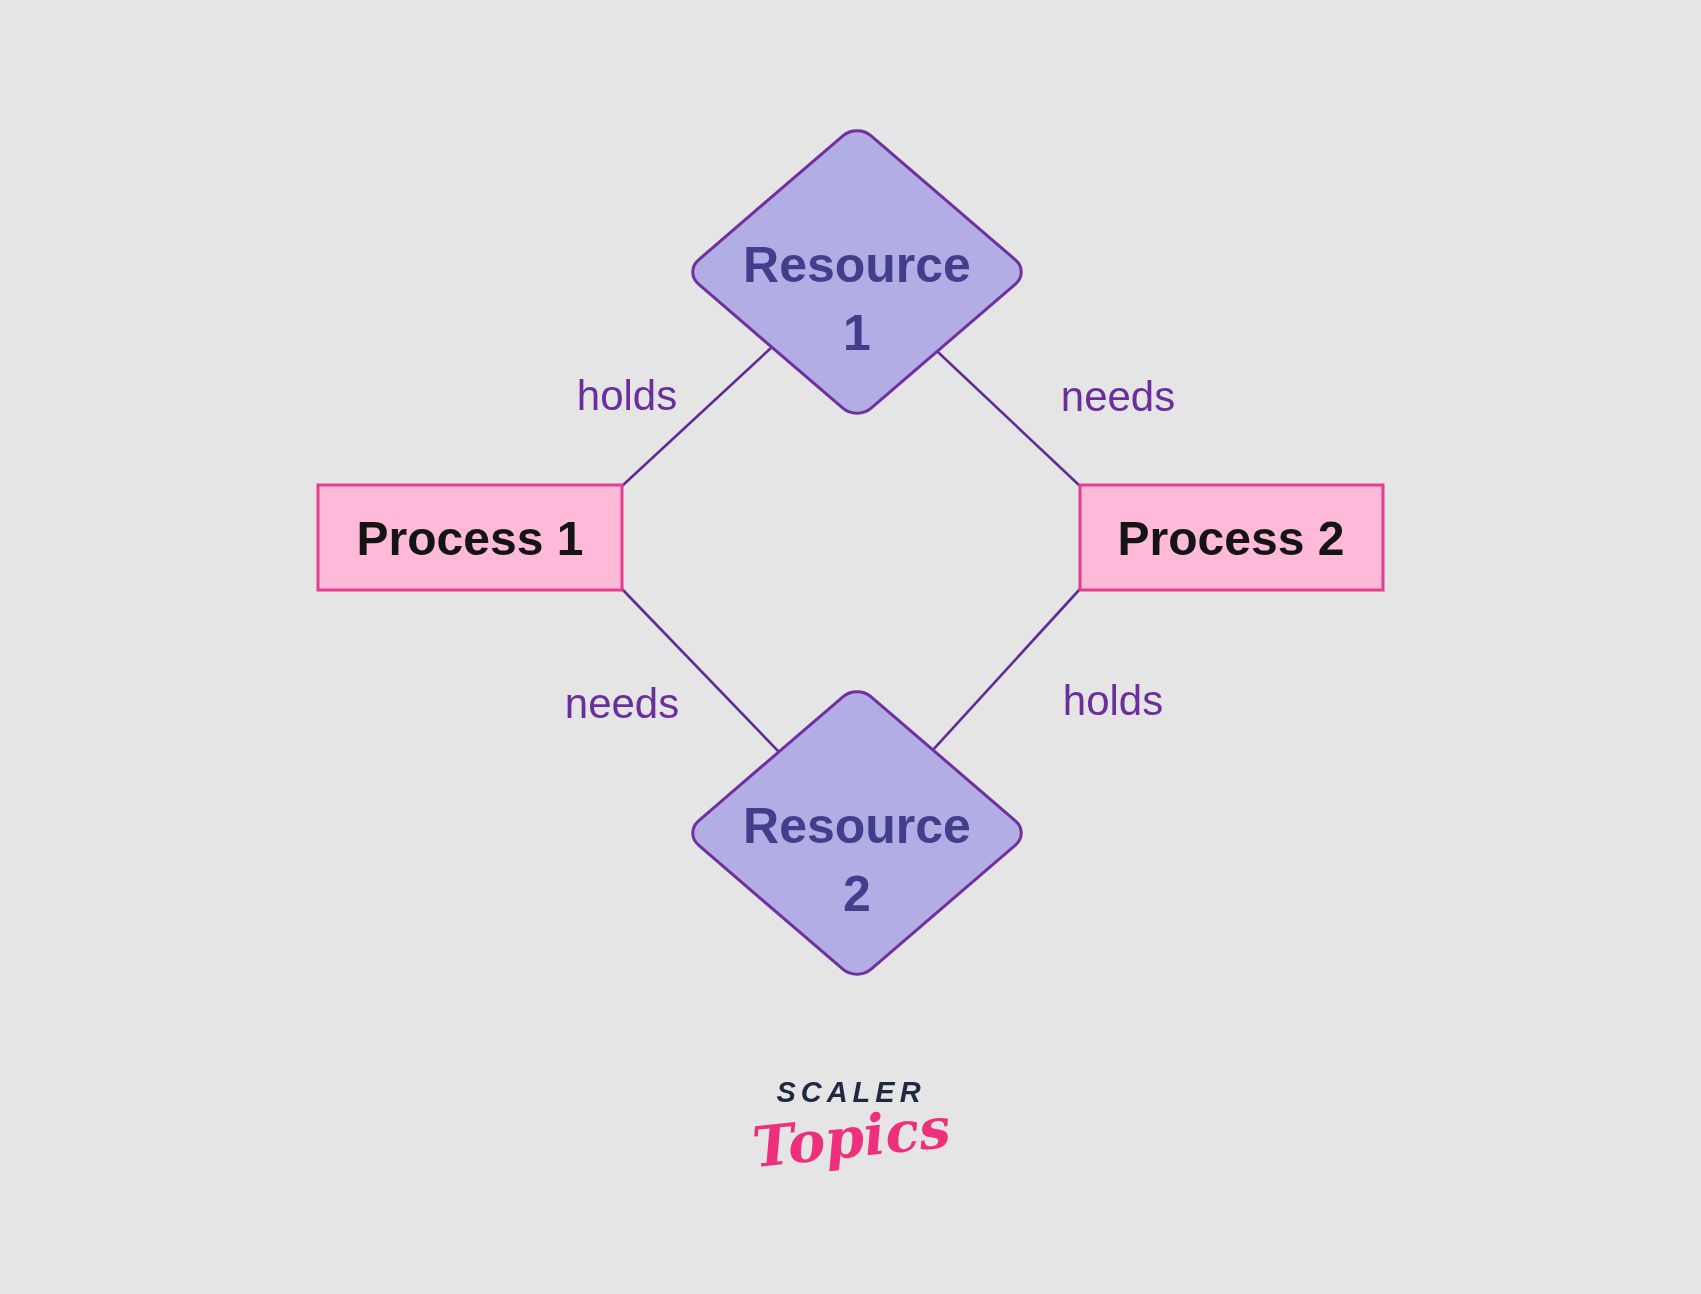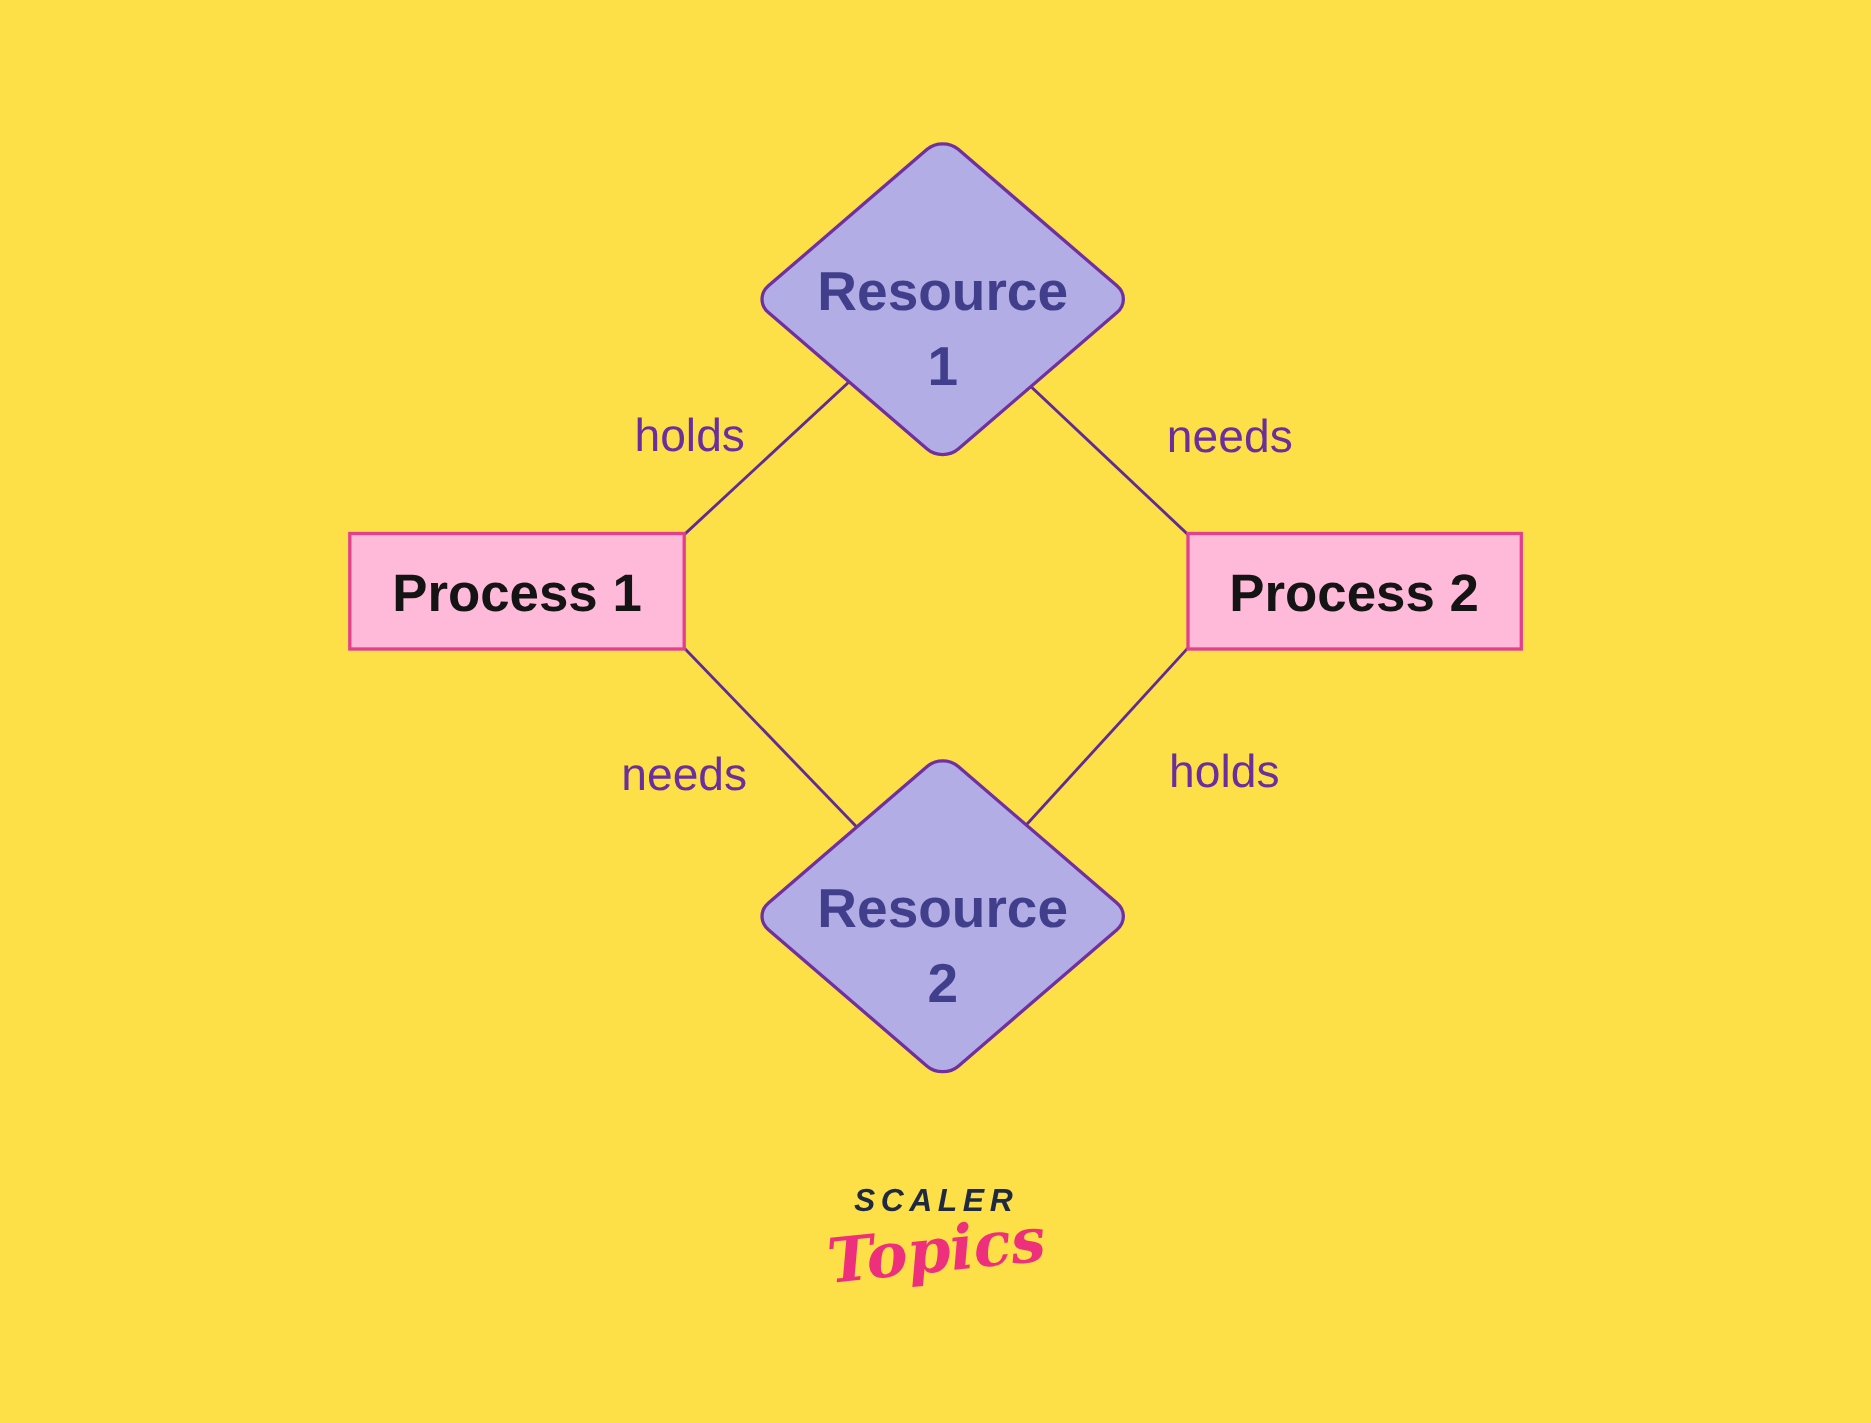--- a/index.html
+++ b/index.html
@@ -4,21 +4,21 @@
 <style>
   html, body {
     margin: 0;
     padding: 0;
     background: #ffffff;
   }
   #canvas {
     position: relative;
     width: 1701px;
     height: 1294px;
-    background: #fde047;
+    background: #e5e5e5;
     overflow: hidden;
     font-family: "Liberation Sans", sans-serif;
   }
   svg { display: block; }
 
   .node-shape {
     stroke-width: 3;
   }
   .edge-line {
     stroke-width: 2.6;

